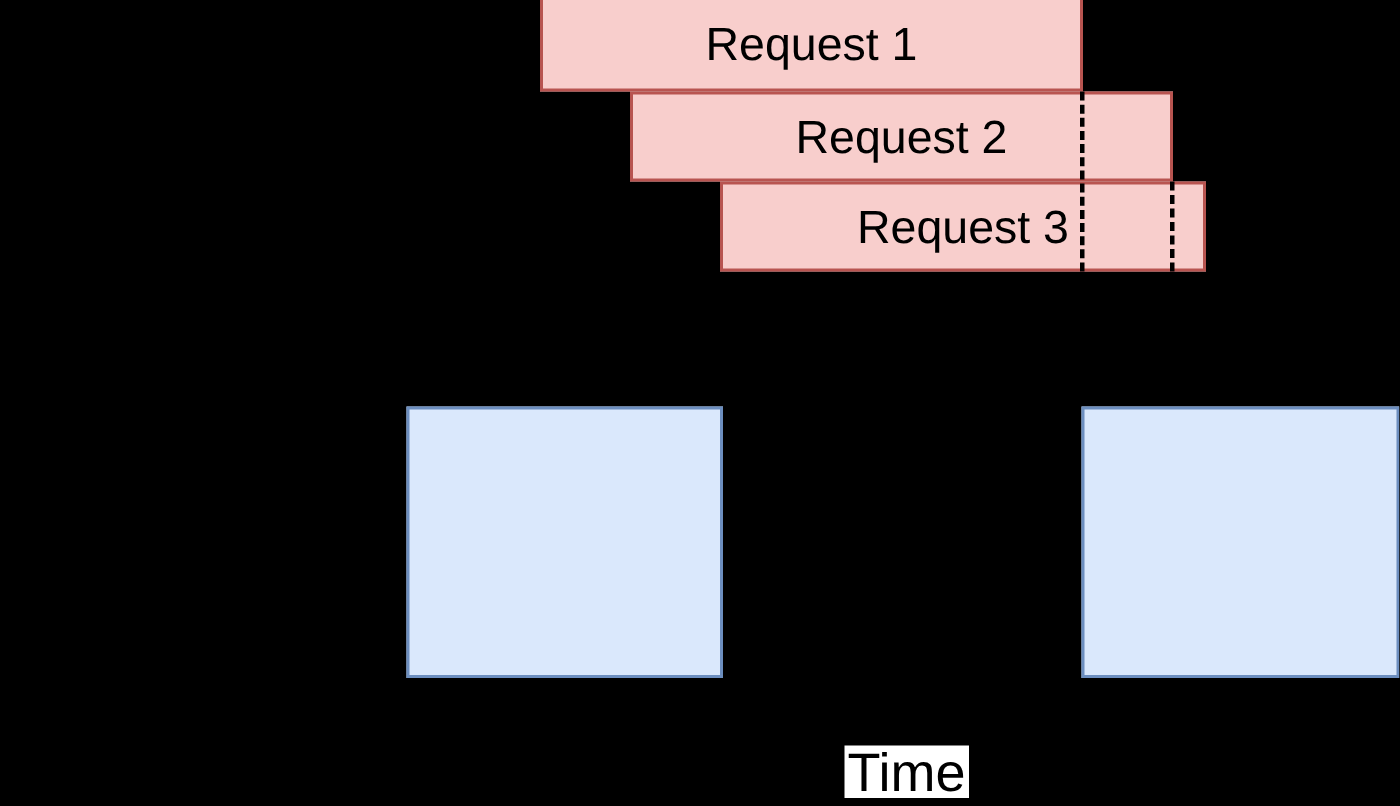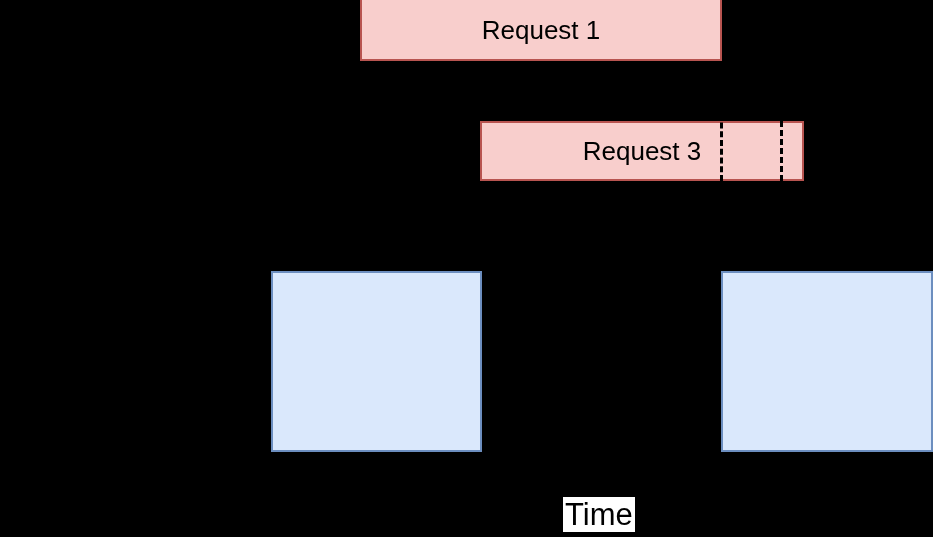--- a/index.html
+++ b/index.html
@@ -19,21 +19,21 @@
     position: absolute;
     box-sizing: border-box;
     background: #f8cecc;
     border: 2px solid #b85450;
     display: flex;
     align-items: center;
     justify-content: center;
   }
   .req-label {
     font-family: "Liberation Sans", sans-serif;
-    font-size: 26px;
+    font-size: 31px;
     color: #000000;
     line-height: 1;
     white-space: nowrap;
   }
   .proc-box {
     position: absolute;
     box-sizing: border-box;
     background: #dae8fc;
     border: 2px solid #6c8ebf;
   }
@@ -46,35 +46,38 @@
     position: absolute;
     background: #000000;
     width: 4px;
     height: 5px;
   }
   .axis-label {
     position: absolute;
     background: #ffffff;
     color: #000000;
     font-family: "Liberation Sans", sans-serif;
-    font-size: 31px;
+    font-size: 36px;
     line-height: 35px;
     padding: 0 2px;
     white-space: nowrap;
   }
 </style>
 </head>
 <body>
 
 <div id="canvas">
 
   <div class="req-box" style="left:360px; top:-2px; width:362px; height:63px;">
     <span class="req-label">Request 1</span>
   </div>
 
+  <div class="req-box" style="left:420px; top:61px; width:362px; height:60px;">
+    <span class="req-label">Request 2</span>
+  </div>
 
   <div class="req-box" style="left:480px; top:121px; width:324px; height:60px;">
     <span class="req-label">Request 3</span>
   </div>
 
   <div class="dash-line" style="left:720px; top:61px; height:120px;"></div>
   <div class="dash-line" style="left:780px; top:121px; height:60px;"></div>
 
   <div class="tick" style="left:358px; top:267px;"></div>
   <div class="tick" style="left:418px; top:267px;"></div>

